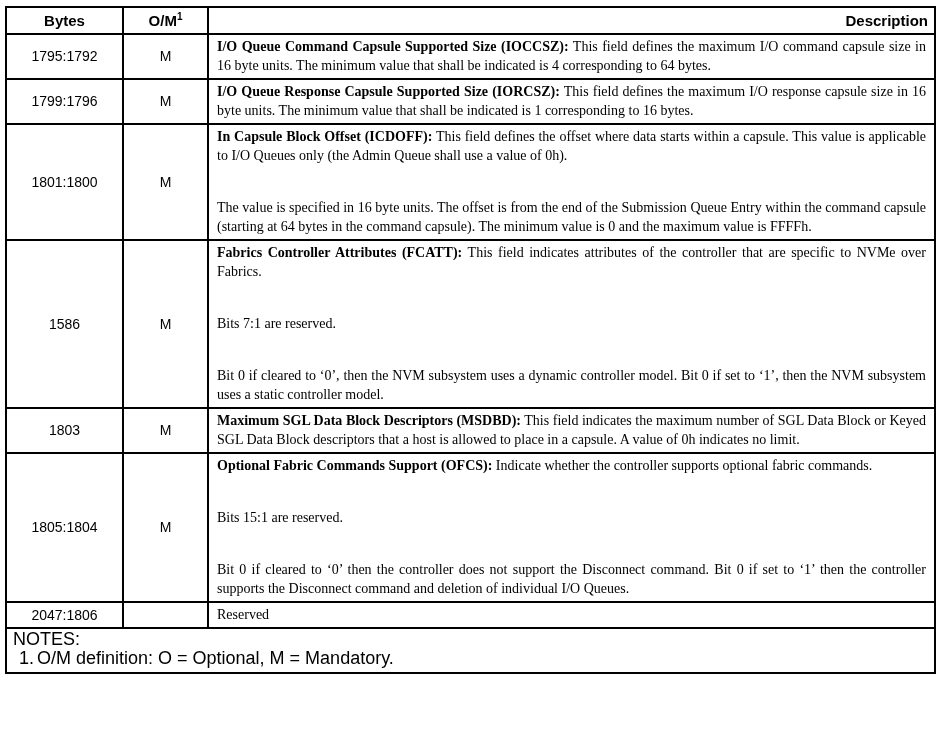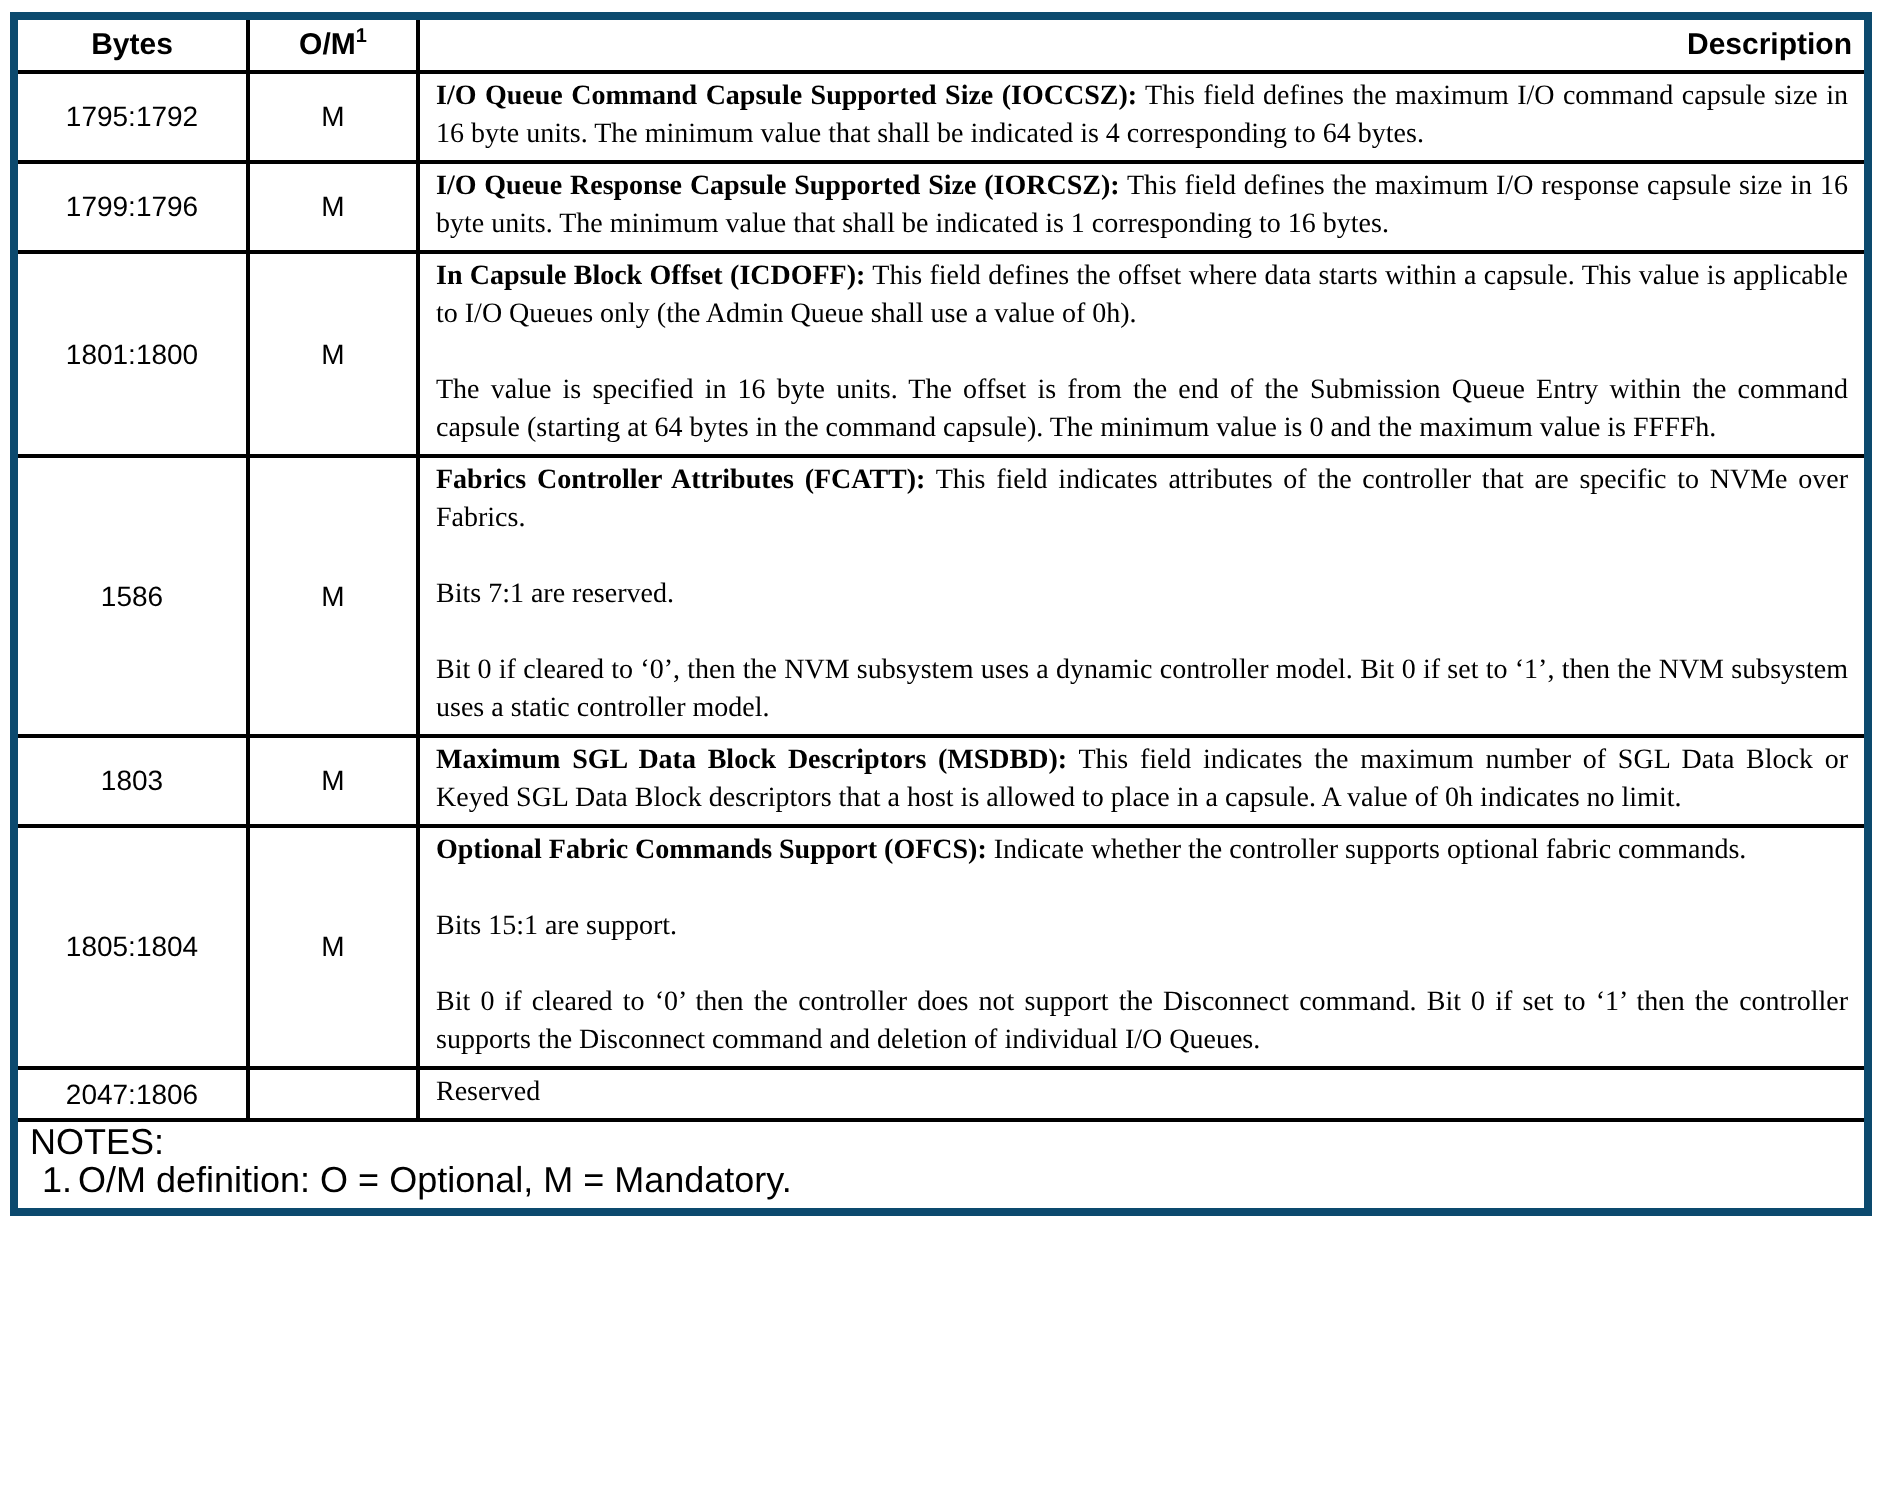--- a/index.html
+++ b/index.html
@@ -7,21 +7,21 @@
   body {
     width: 941px; height: 756px;
     font-family: "Liberation Sans", "DejaVu Sans", sans-serif;
     color: #000000;
   }
   .page { padding: 6px 5px; }
   table.spec-table {
     border-collapse: collapse;
     width: 931px;
     table-layout: fixed;
-    border: 4px solid #0c4a6e;
+    border: 1px solid #0c4a6e;
   }
   th, td { border: 2px solid #000; }
   col.col-bytes { width: 117px; }
   col.col-om { width: 85px; }
   th { font-size: 15px; font-weight: bold; padding: 3px 6px; line-height: 19px; }
   th.c { text-align: center; }
   th.l { text-align: right; }
   th sup { font-size: 10px; line-height: 0; }
   td { font-size: 14px; line-height: 19px; }
   td.bytes, td.om {
@@ -30,21 +30,21 @@
     padding: 2px;
     border-radius: 19px;
   }
   td.desc {
     vertical-align: top;
     text-align: justify;
     padding: 2px 8px 3px 8px;
     font-family: Liberation Serif, serif;
   }
   td.desc.plain { text-align: left; }
-  .para + .para { margin-top: 19px; }
+  .para + .para { margin-top: 33px; }
   td.notes {
     vertical-align: top;
     padding: 1px 6px 4px 6px;
     font-size: 18px;
   }
   .note-item { display: flex; }
   .note-num { flex: none; width: 24px; padding-left: 6px; }
   .note-text { flex: 1; }
 </style>
 </head>
@@ -101,21 +101,21 @@
         <td class="om">M</td>
         <td class="desc">
           <div class="para"><b>Maximum SGL Data Block Descriptors (MSDBD):</b> <span>This field indicates the maximum number of SGL Data Block or Keyed SGL Data Block descriptors that a host is allowed to place in a capsule. A value of 0h indicates no limit.</span></div>
         </td>
       </tr>
       <tr>
         <td class="bytes">1805:1804</td>
         <td class="om">M</td>
         <td class="desc">
           <div class="para"><b>Optional Fabric Commands Support (OFCS):</b> <span>Indicate whether the controller supports optional fabric commands.</span></div>
-          <div class="para">Bits 15:1 are support.</div>
+          <div class="para">Bits 15:1 are reserved.</div>
           <div class="para">Bit 0 if cleared to ‘0’ then the controller does not support the Disconnect command. Bit 0 if set to ‘1’ then the controller supports the Disconnect command and deletion of individual I/O Queues.</div>
         </td>
       </tr>
       <tr>
         <td class="bytes">2047:1806</td>
         <td class="om"></td>
         <td class="desc plain">Reserved</td>
       </tr>
       <tr>
         <td class="notes" colspan="3">

